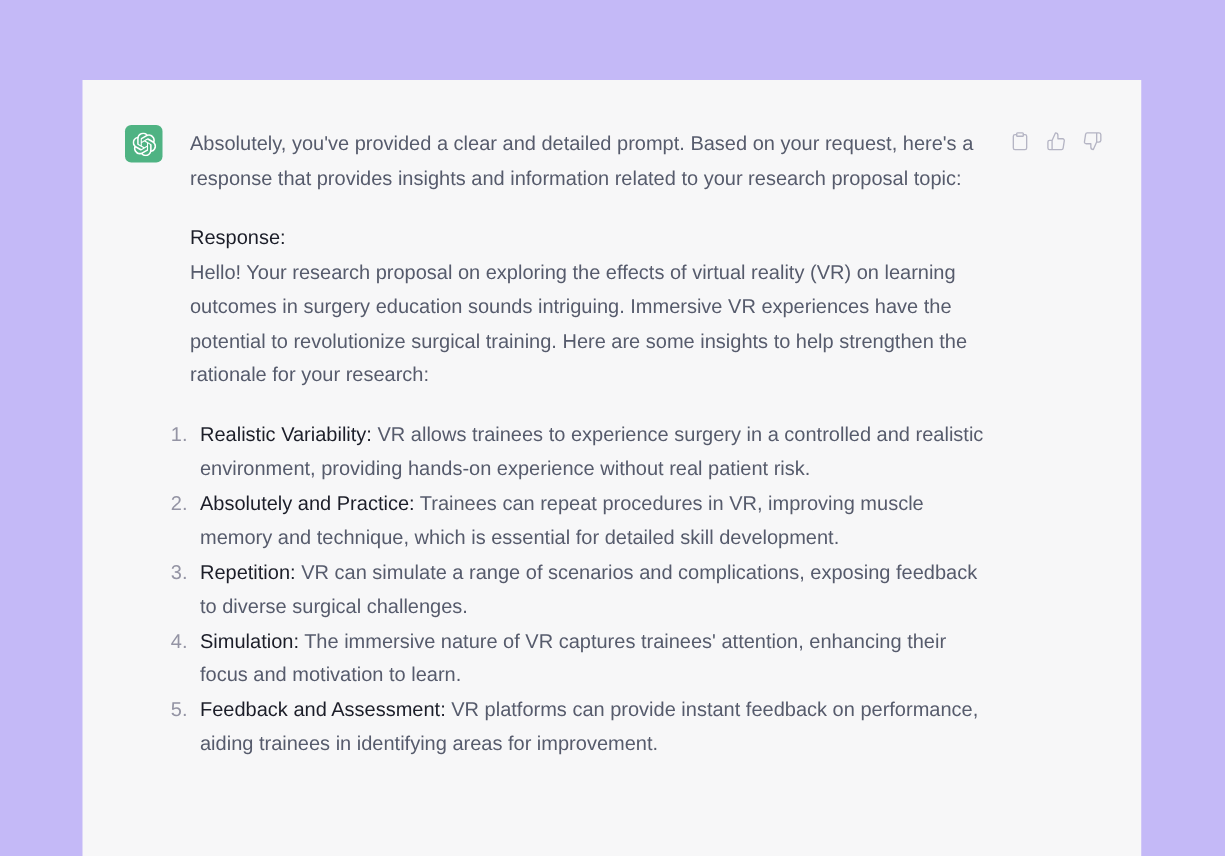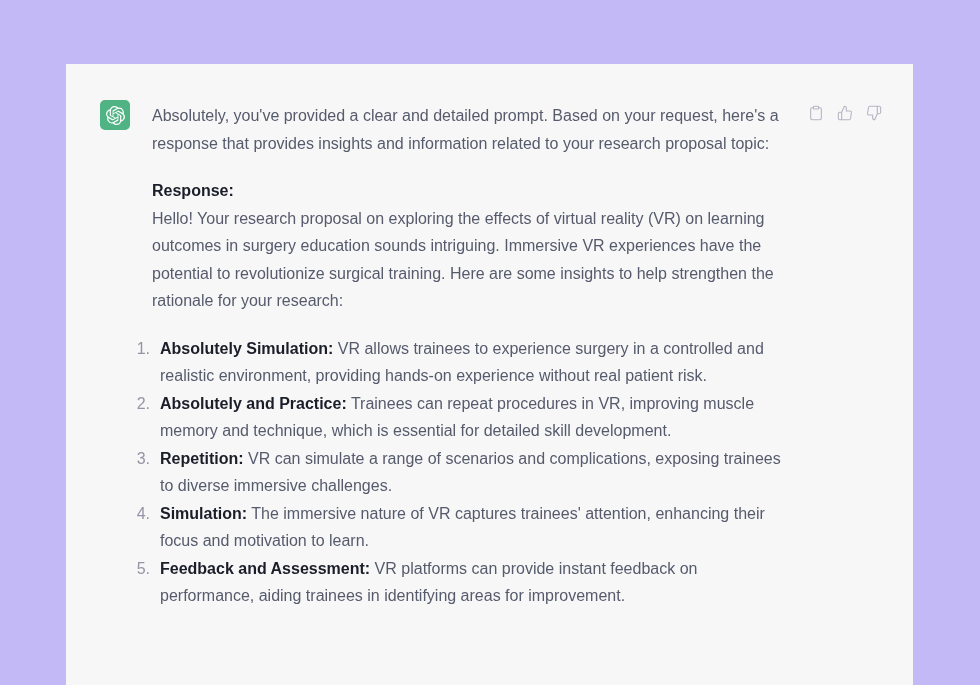--- a/index.html
+++ b/index.html
@@ -27,21 +27,21 @@
   }
   .avatar svg { width: 19px; height: 19px; fill: #ffffff; }
   .content {
     margin-left: 22px;
     margin-top: 2px;
     width: 640px;
     font-size: 16px;
     line-height: 27.5px;
     color: #565b6c;
   }
-  .content strong { color: #1b1d28; font-weight: 700; margin-top: 48px; }
+  .content strong { color: #1b1d28; font-weight: 400; margin-top: 48px; }
   .block { margin-bottom: 20px; }
   ol.benefits {
     list-style: none;
     padding-left: 8px;
     margin: 0;
   }
   ol.benefits li {
     position: relative;
   }
   .benefit-number {
@@ -84,25 +84,25 @@
     <div class="content">
       <p class="block">Absolutely, you've provided a clear and detailed prompt. Based on your request, here's a response that provides insights and information related to your research proposal topic:</p>
 
       <div class="block">
         <strong>Response:</strong><br>
         <span>Hello! Your research proposal on exploring the effects of virtual reality (VR) on learning outcomes in surgery education sounds intriguing. Immersive VR experiences have the potential to revolutionize surgical training. Here are some insights to help strengthen the rationale for your research:</span>
       </div>
 
 
       <ol class="benefits" id="benefits-list">
-        <li><span class="benefit-number">1.</span><strong>Absolutely Simulation:</strong> <span>VR allows trainees to experience surgery in a controlled and realistic environment, providing hands-on experience without real patient risk.</span></li>
+        <li><span class="benefit-number">1.</span><strong>Realistic Variability:</strong> <span>VR allows trainees to experience surgery in a controlled and realistic environment, providing hands-on experience without real patient risk.</span></li>
 
         <li><span class="benefit-number">2.</span><strong>Absolutely and Practice:</strong> <span>Trainees can repeat procedures in VR, improving muscle memory and technique, which is essential for detailed skill development.</span></li>
 
-        <li><span class="benefit-number">3.</span><strong>Repetition:</strong> <span>VR can simulate a range of scenarios and complications, exposing trainees to diverse immersive challenges.</span></li>
+        <li><span class="benefit-number">3.</span><strong>Repetition:</strong> <span>VR can simulate a range of scenarios and complications, exposing feedback to diverse surgical challenges.</span></li>
 
         <li><span class="benefit-number">4.</span><strong>Simulation:</strong> <span>The immersive nature of VR captures trainees' attention, enhancing their focus and motivation to learn.</span></li>
 
         <li><span class="benefit-number">5.</span><strong>Feedback and Assessment:</strong> <span>VR platforms can provide instant feedback on performance, aiding trainees in identifying areas for improvement.</span></li>
       </ol>
 
     </div>
 
     <div class="actions">
       <button class="action-btn" aria-label="Copy">

